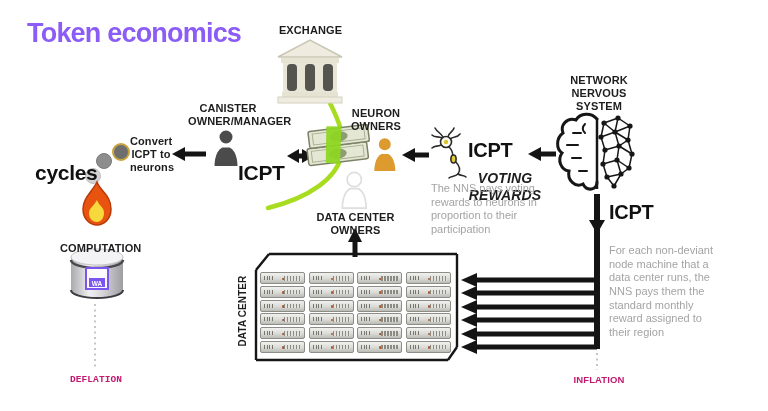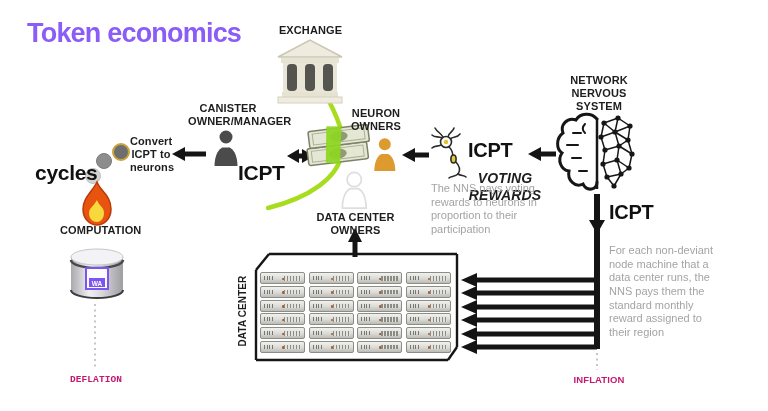--- a/index.html
+++ b/index.html
@@ -317,21 +317,21 @@
       </div>
     </div>
 
   <div class="txt title" style="left:27px;top:18px;">Token economics</div>
 
   <div class="txt lbl" style="left:258px;top:24px;width:105px;">EXCHANGE</div>
   <div class="txt lbl" style="left:188px;top:102px;width:80px;">CANISTER OWNER/MANAGER</div>
   <div class="txt lbl" style="left:348px;top:107px;width:56px;">NEURON OWNERS</div>
   <div class="txt lbl" style="left:568px;top:74px;width:62px;">NETWORK NERVOUS SYSTEM</div>
   <div class="txt lbl" style="left:298px;top:211px;width:115px;">DATA CENTER OWNERS</div>
-  <div class="txt lbl" style="left:60px;top:224px;width:74px;">COMPUTATION</div>
+  <div class="txt lbl" style="left:60px;top:242px;width:74px;">COMPUTATION</div>
   <div class="txt lbl rot" style="left:203px;top:305px;width:80px;font-size:10px;">DATA CENTER</div>
 
   <div class="txt big" style="left:35px;top:141px;">cycles</div>
   <div class="txt lbl" style="left:130px;top:135px;width:42px;">Convert ICPT to neurons</div>
 
   <div class="txt big" style="left:238px;top:141px;">ICPT</div>
   <div class="txt big2" style="left:468px;top:139px;">ICPT</div>
   <div class="txt big2" style="left:609px;top:201px;">ICPT</div>
 
   <div class="txt lbl" style="left:443px;top:170px;width:124px;font-size:14px;font-style:italic;">VOTING REWARDS</div>

